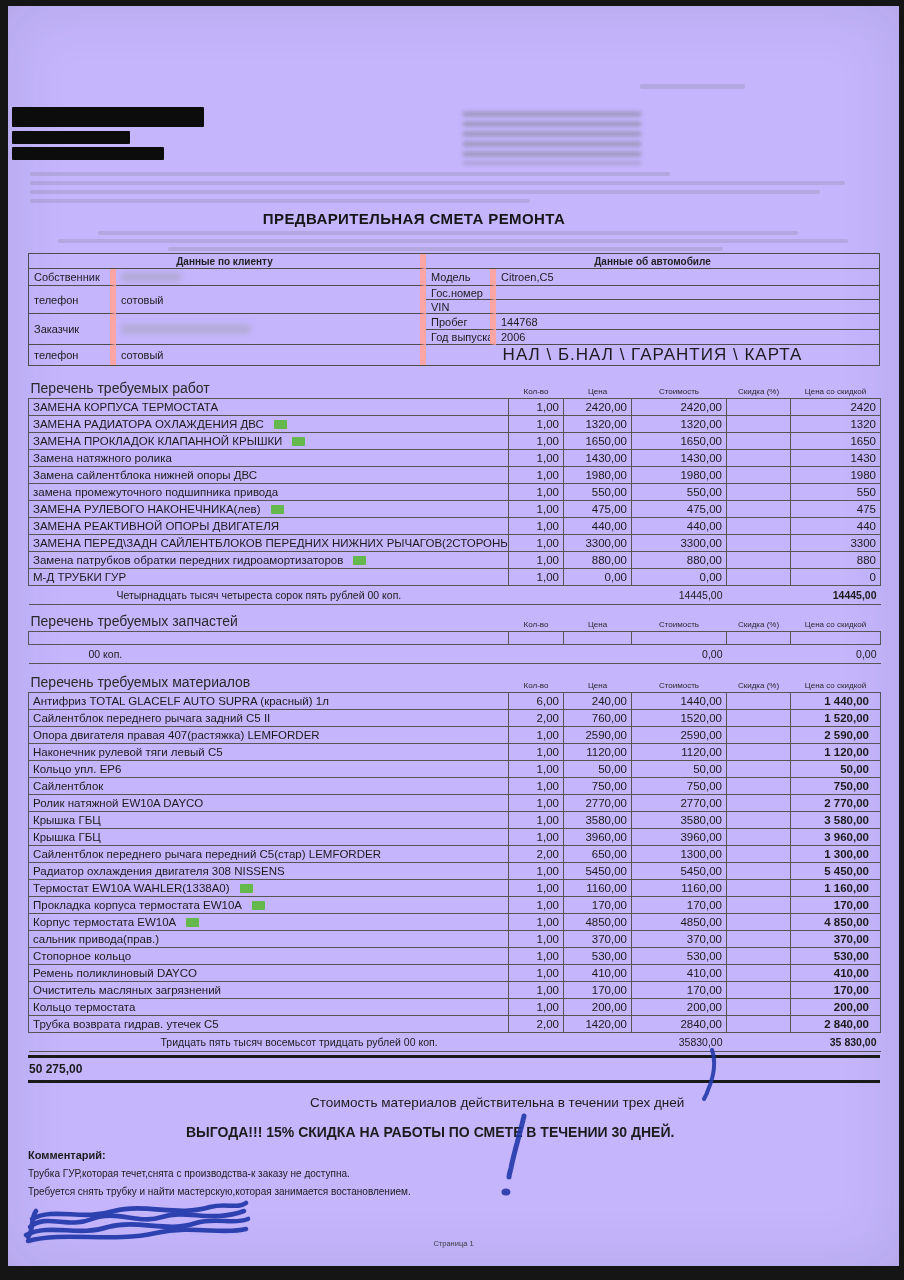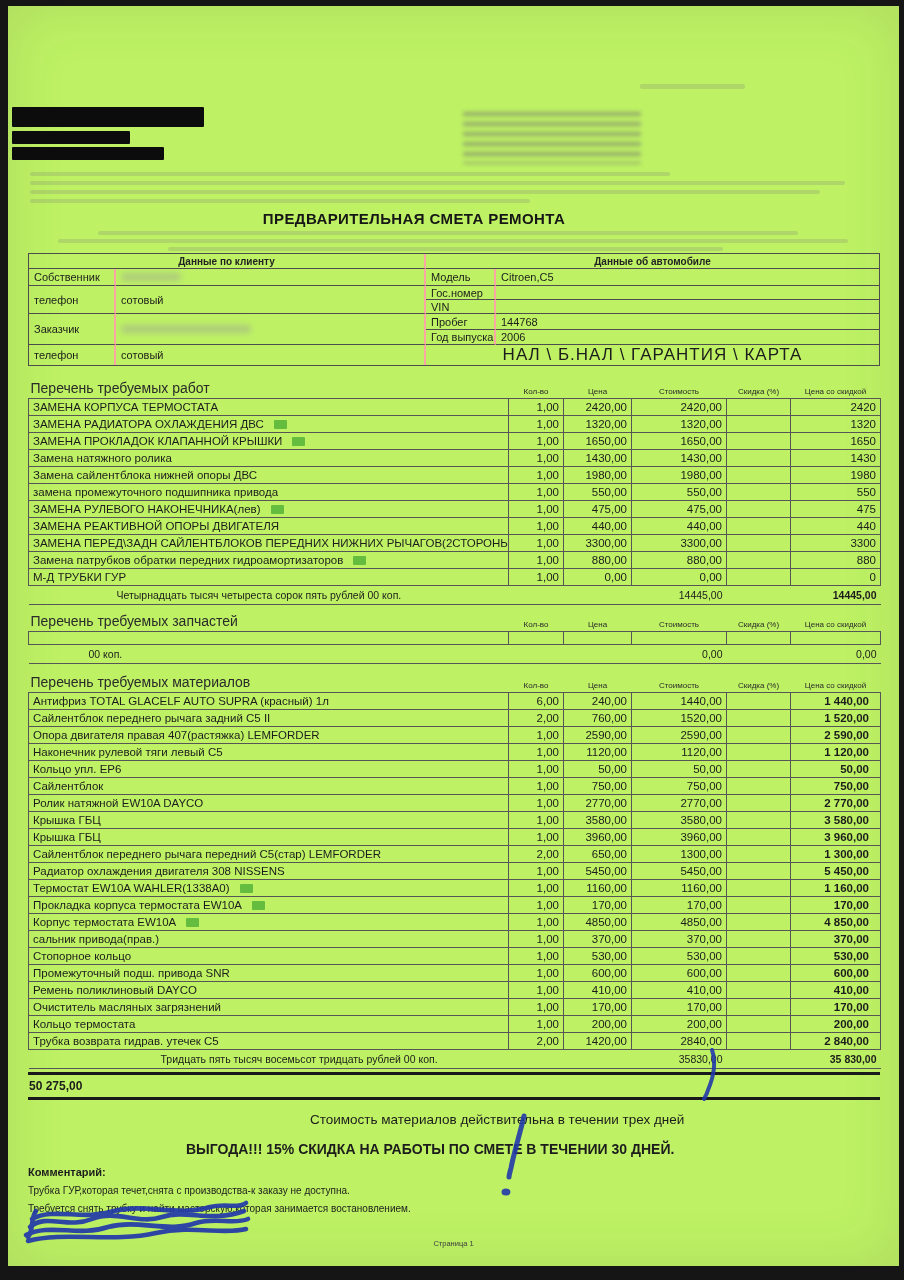--- a/index.html
+++ b/index.html
@@ -6,21 +6,21 @@
   html,body { width:904px; height:1280px; }
   body {
     background:#151515;
     position:relative;
     overflow:hidden;
     font-family:"Liberation Sans", sans-serif;
     color:#1c1c1c;
   }
   .paper {
     position:absolute; top:6px; left:8px; right:5px; bottom:14px;
-    background:#bef264;
+    background:#c4b5fd;
     box-shadow: inset 0 0 60px rgba(60,60,55,.12);
   }
   .content { position:absolute; inset:0; padding:204px 19px 0 20px; }
 
   
   .faint { position:absolute; height:4px; background:#777; opacity:.22; border-radius:2px; filter:blur(.5px); }
   .redact { position:absolute; background:#0c0c0c; border-radius:1px; }
   .blur-block {
     position:absolute;
     background:repeating-linear-gradient(180deg,#6f6f6f 0 4px, transparent 4px 10px);
@@ -38,21 +38,21 @@
   .client {
     margin-top:26px;
     display:grid;
     grid-template-columns:87px 310px 70px 383px;
     grid-template-rows:15px 17px 14px 14px 16px 15px 20px;
     border:1px solid #4d4d4d;
     width:852px;
     font-size:11px;
   }
   .client > div {
-    border-right:2px solid #fca5a5;
+    border-right:6px solid #fca5a5;
     border-bottom:1px solid #4d4d4d;
     padding:1px 5px;
     display:flex; align-items:center;
     overflow:hidden; white-space:nowrap;
   }
   .client .hd { justify-content:center; font-size:10px; font-weight:600; color:#222; }
   .client .nr { border-right:none; }
   .client .nb { border-bottom:none; }
   .client .center { justify-content:center; letter-spacing:1px; font-size:17px; }
 
@@ -467,28 +467,20 @@
             <td class="c-disc"></td>
             <td class="c-final">370,00</td>
           </tr>
           <tr>
             <td class="c-desc"><span>Стопорное кольцо</span></td>
             <td class="c-qty">1,00</td>
             <td class="c-price">530,00</td>
             <td class="c-cost">530,00</td>
             <td class="c-disc"></td>
             <td class="c-final">530,00</td>
-          </tr>
-          <tr>
-            <td class="c-desc"><span>Промежуточный подш. привода SNR</span></td>
-            <td class="c-qty">1,00</td>
-            <td class="c-price">600,00</td>
-            <td class="c-cost">600,00</td>
-            <td class="c-disc"></td>
-            <td class="c-final">600,00</td>
           </tr>
           <tr>
             <td class="c-desc"><span>Ремень поликлиновый DAYCO</span></td>
             <td class="c-qty">1,00</td>
             <td class="c-price">410,00</td>
             <td class="c-cost">410,00</td>
             <td class="c-disc"></td>
             <td class="c-final">410,00</td>
           </tr>
           <tr>

